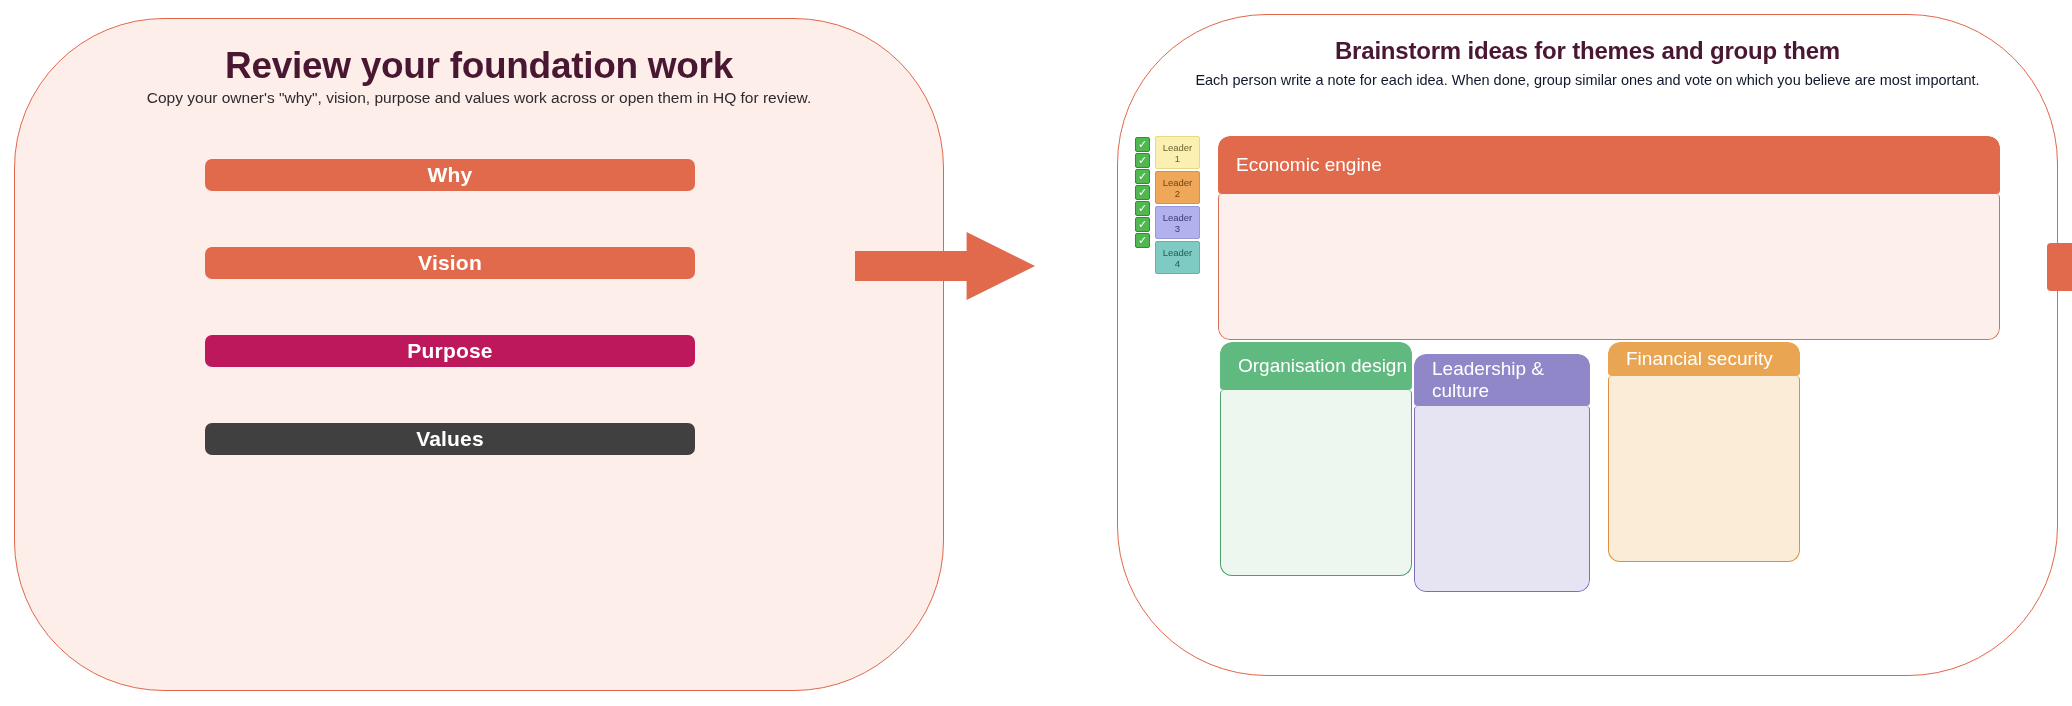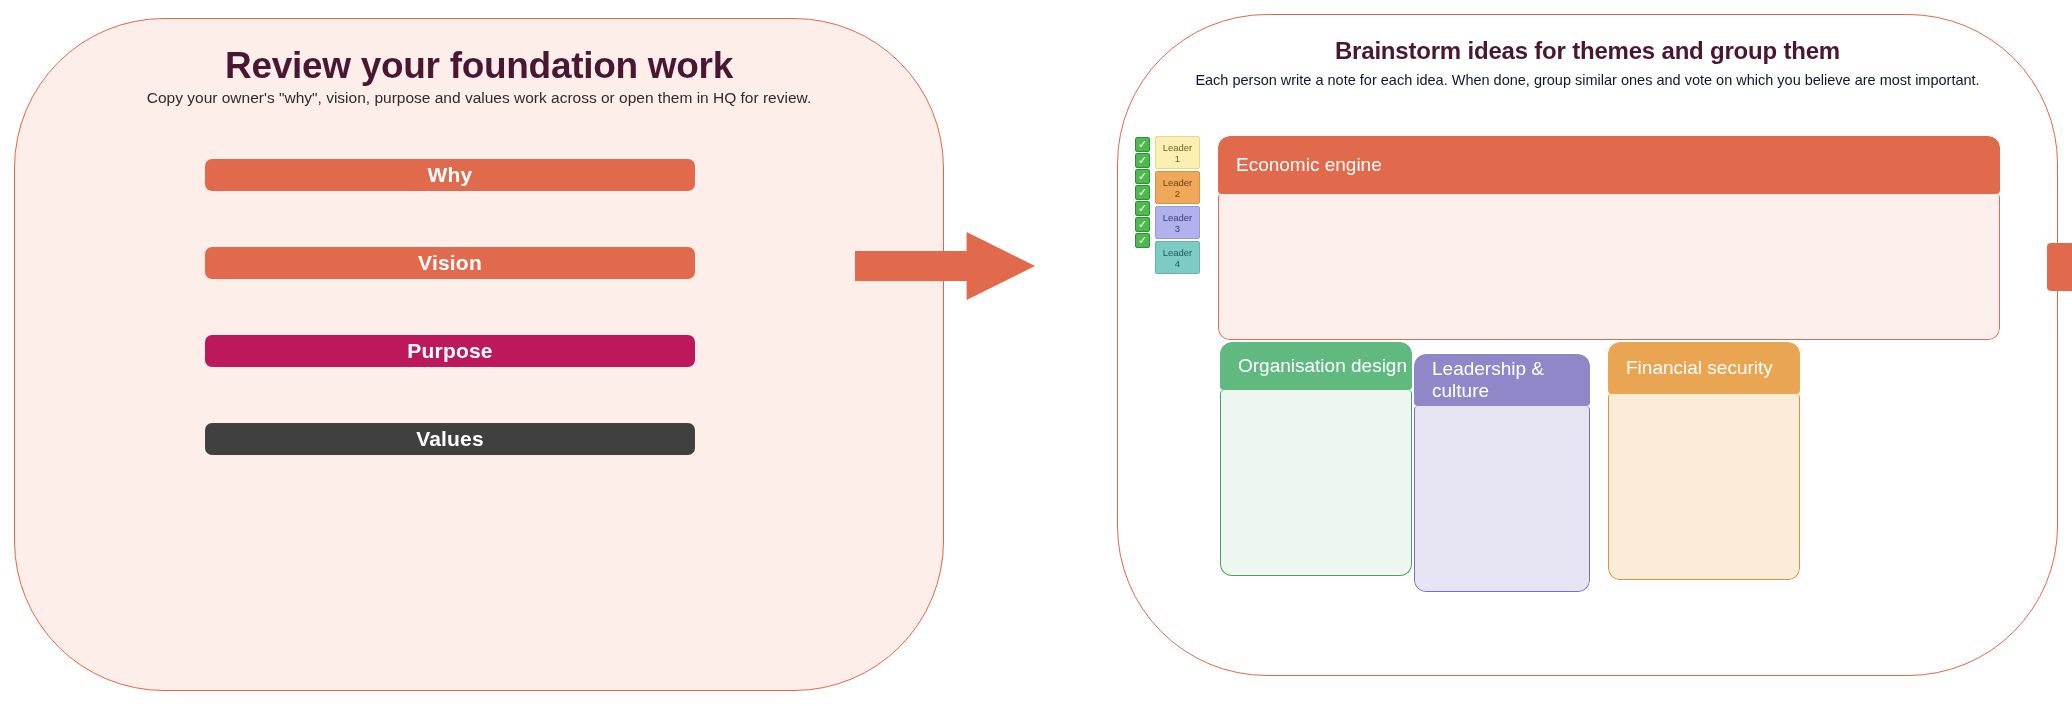--- a/index.html
+++ b/index.html
@@ -196,20 +196,20 @@
       <div class="theme-head" id="th1h" style="height: 48px; background: rgb(96, 185, 127);">Organisation design</div>
       <div class="theme-body" id="th1b" style="height: 186px; background: rgb(237, 247, 240); border-top: none; border-right: 1px solid rgb(73, 161, 105); border-bottom: 1px solid rgb(73, 161, 105); border-left: 1px solid rgb(73, 161, 105); border-image: initial;"></div>
     </div>
 
     <div class="theme-card" id="th2" style="left: 196px; top: 206px; width: 176px; height: 238px; border-color: rgb(122, 112, 184); margin-top: 12px;">
       <div class="theme-head" id="th2h" style="height: 52px; background: rgb(144, 135, 201);">Leadership &amp; culture</div>
       <div class="theme-body" id="th2b" style="height: 186px; background: rgb(230, 228, 243); border-top: none; border-right: 1px solid rgb(122, 112, 184); border-bottom: 1px solid rgb(122, 112, 184); border-left: 1px solid rgb(122, 112, 184); border-image: initial;"></div>
     </div>
 
     <div class="theme-card" id="th3" style="left: 390px; top: 206px; width: 192px; height: 238px; border-color: rgb(217, 146, 64);">
-      <div class="theme-head" id="th3h" style="height: 52px; background: rgb(233, 165, 82);">Financial security</div>
+      <div class="theme-head" id="th3h" style="height: 34px; background: rgb(233, 165, 82);">Financial security</div>
       <div class="theme-body" id="th3b" style="height: 186px; background: rgb(251, 236, 216); border-top: none; border-right: 1px solid rgb(217, 146, 64); border-bottom: 1px solid rgb(217, 146, 64); border-left: 1px solid rgb(217, 146, 64); border-image: initial;"></div>
     </div>
   </div>
 
   <div class="edge-card" style="background: rgb(225, 105, 76);"></div>
 
 </div>
 
 </body></html>

